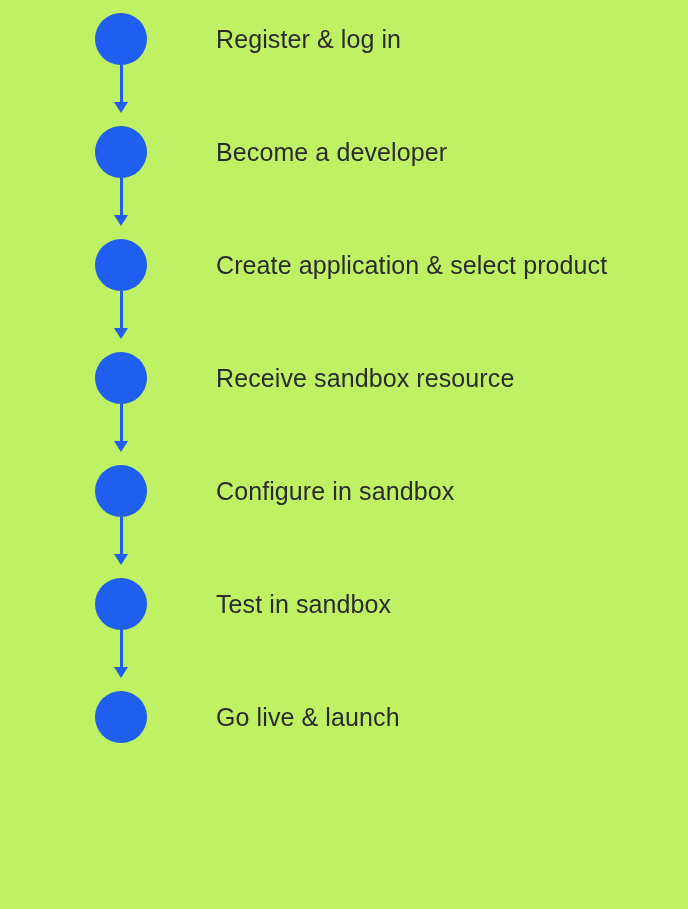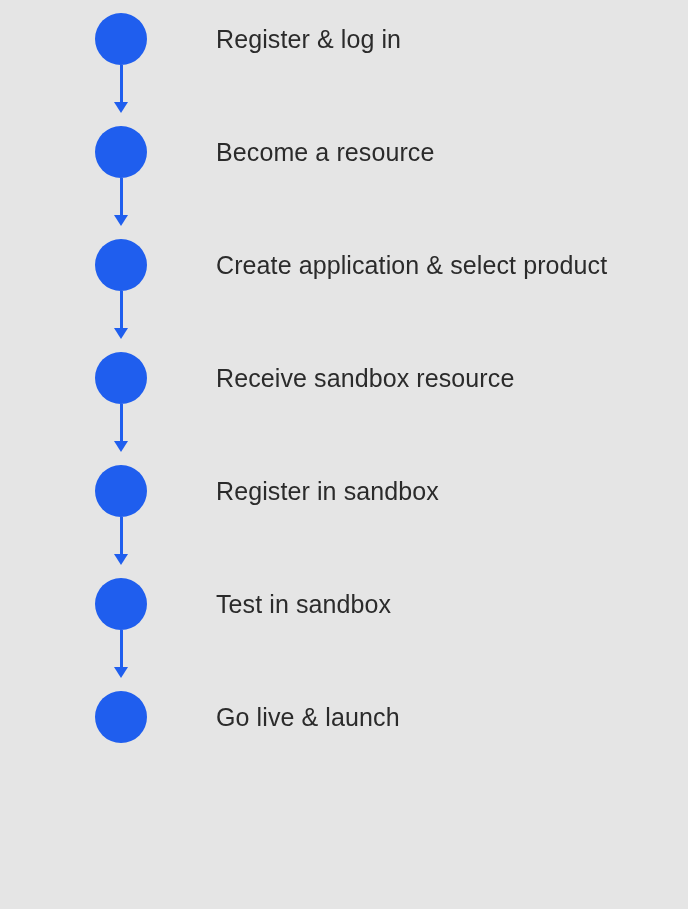--- a/index.html
+++ b/index.html
@@ -12,21 +12,21 @@
     width: 688px;
     height: 909px;
     font-family: "Liberation Sans", sans-serif;
     overflow: hidden;
   }
 
   #flowchart {
     position: relative;
     width: 688px;
     height: 909px;
-    background: #e5e5e5;
+    background: #bef264;
   }
 
   .flow-step {
     position: absolute;
     left: 0;
     width: 688px;
     height: 52px;
     display: flex;
     align-items: center;
   }
@@ -118,42 +118,42 @@
     <div class="node-slot">
       <div class="node-circle"></div>
     </div>
     <div class="step-label">Register &amp; log in</div>
   </div>
 
   <div class="flow-step" style="top:126px;">
     <div class="node-slot">
       <div class="node-circle"></div>
     </div>
-    <div class="step-label">Become a resource</div>
+    <div class="step-label">Become a developer</div>
   </div>
 
   <div class="flow-step" style="top:352px;">
     <div class="node-slot">
       <div class="node-circle"></div>
     </div>
     <div class="step-label">Receive sandbox resource</div>
   </div>
 
   <div class="flow-step" style="top:239px;">
     <div class="node-slot">
       <div class="node-circle"></div>
     </div>
     <div class="step-label">Create application &amp; select product</div>
   </div>
 
   <div class="flow-step" style="top:465px;">
     <div class="node-slot">
       <div class="node-circle"></div>
     </div>
-    <div class="step-label">Register in sandbox</div>
+    <div class="step-label">Configure in sandbox</div>
   </div>
 
   <div class="flow-step" style="top:578px;">
     <div class="node-slot">
       <div class="node-circle"></div>
     </div>
     <div class="step-label">Test in sandbox</div>
   </div>
 
   <div class="flow-step" style="top:691px;">

